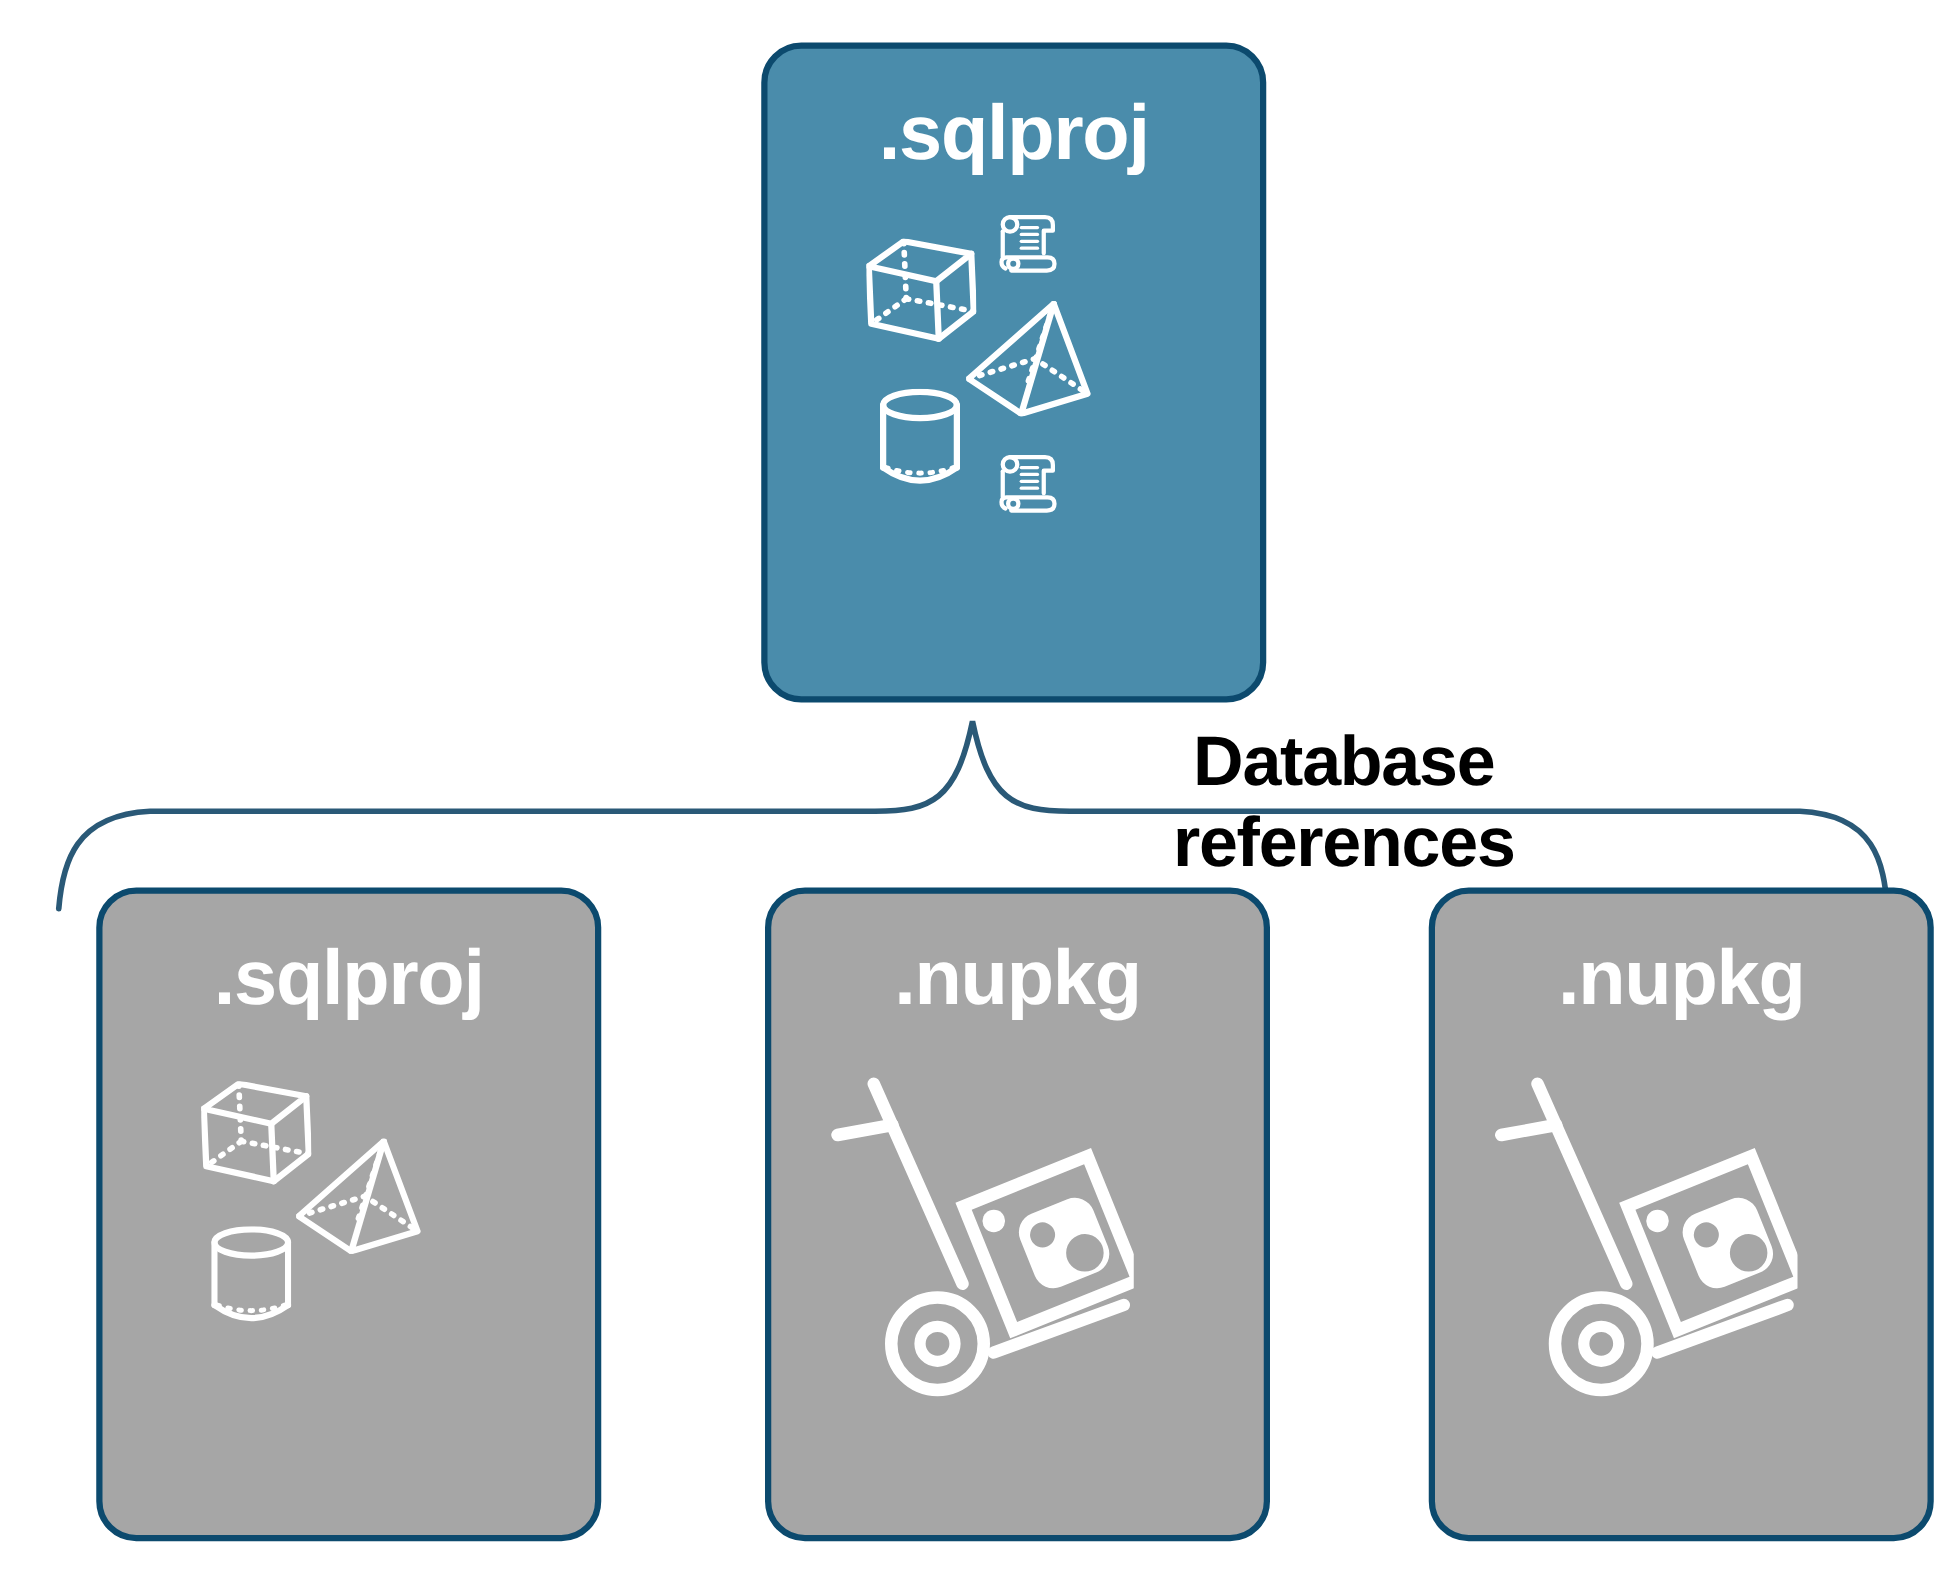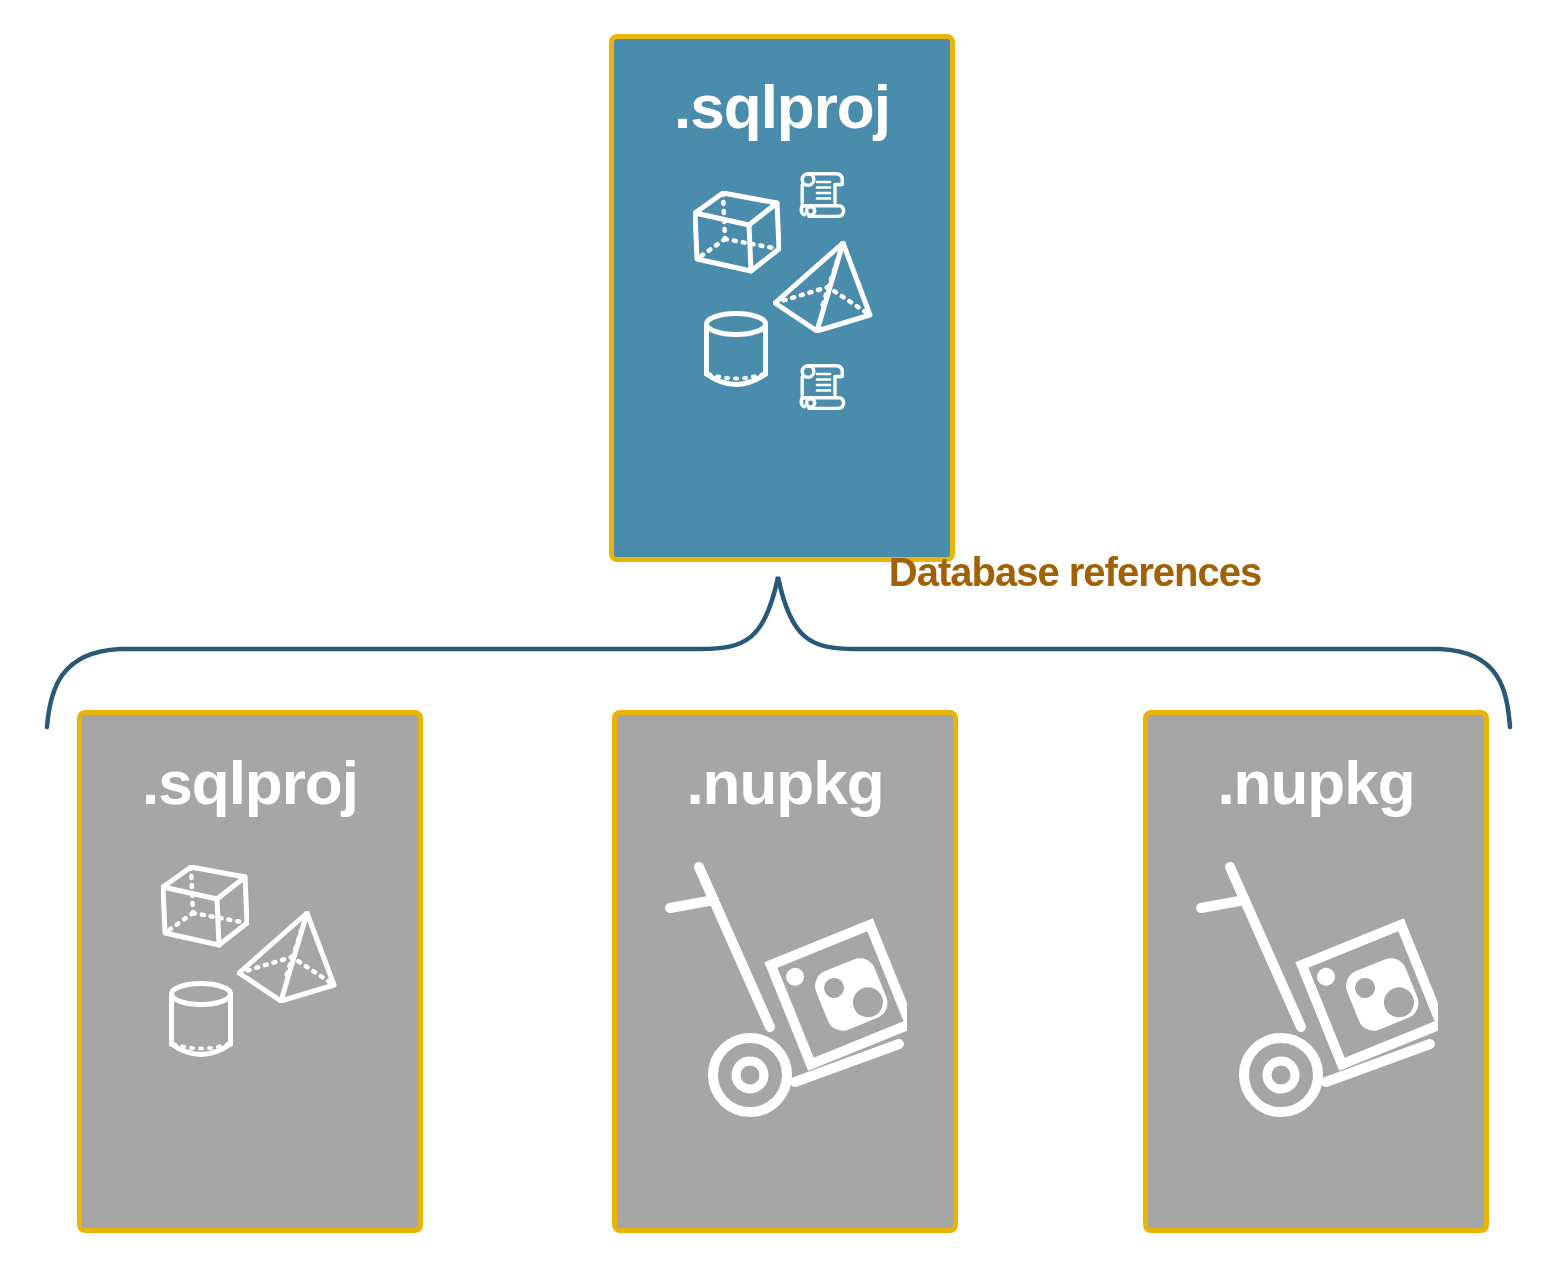--- a/index.html
+++ b/index.html
@@ -1,34 +1,34 @@
 <!DOCTYPE html>
 <html><head>
 <meta charset="utf-8">
 <style>
   html,body { margin:0; padding:0; background:#ffffff; }
   .canvas {
     position:relative; width:1566px; height:1274px; background:#ffffff;
     font-family:"Liberation Sans", sans-serif; overflow:hidden;
   }
   .card {
-    position:absolute; width:346px; box-sizing:border-box;
-    border:5px solid #eab308; border-radius:8px;
+    position:absolute; width:404px; box-sizing:border-box;
+    border:5px solid #0c4a6e; border-radius:32px;
   }
   .card-root { left:609px; top:34px; height:528px; background:#4a8cab; }
   .card-gray { top:710px; height:523px; background:#a6a6a6; }
   .pos-1 { left:77px; } .pos-2 { left:612px; } .pos-3 { left:1143px; }
   .card-title {
     margin-top:32px; text-align:center; font-size:62px; font-weight:bold;
     color:#ffffff; letter-spacing:-1px;
   }
   .brace-svg { position:absolute; left:0; top:0; width:1566px; height:1274px; pointer-events:none; }
   .brace-label {
-    position:absolute; left:840px; top:550px; width:470px; text-align:center;
-    font-size:40px; font-weight:bold; color:#a16207; letter-spacing:-1px;
+    position:absolute; left:840px; top:576px; width:470px; text-align:center;
+    font-size:56px; font-weight:bold; color:#000000; letter-spacing:-1px;
   }
   .icon-svg { position:absolute; }
   .geo-top  { left:79px;  top:130px; width:184px; height:248px; }
   .geo-left { left:77px;  top:150px; width:180px; height:196px; }
   .dolly    { left:45px;  top:140px; width:245px; height:300px; }
   .defs-hidden { position:absolute; width:0; height:0; overflow:hidden; }
 </style>
 </head>
 <body>
 

